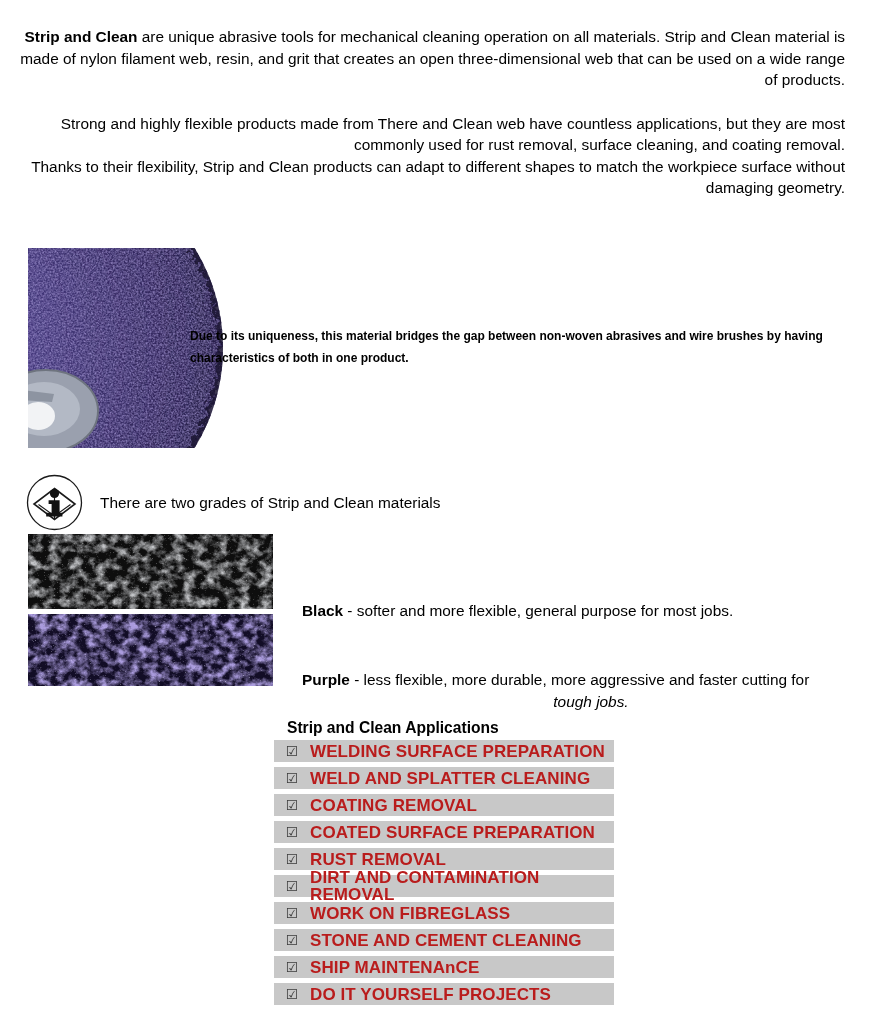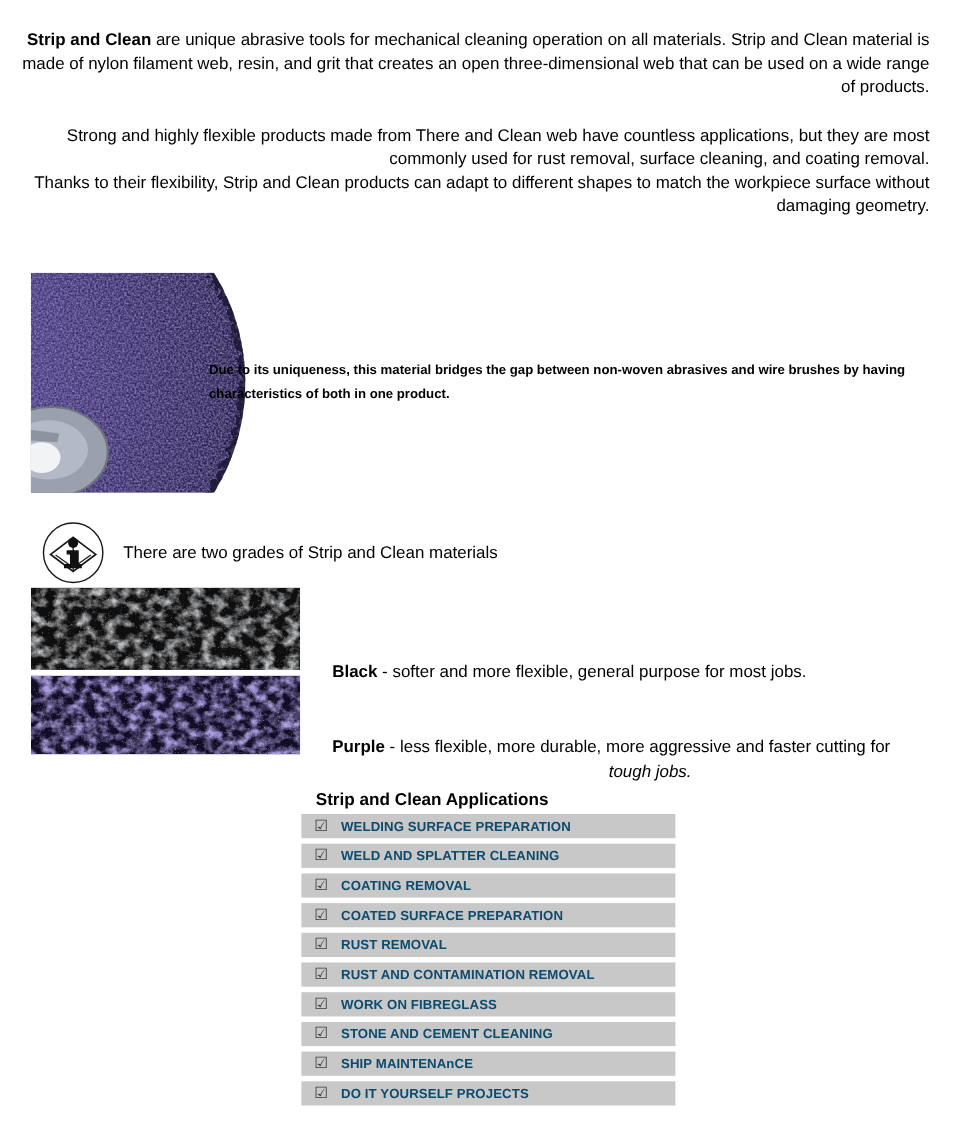--- a/index.html
+++ b/index.html
@@ -50,21 +50,21 @@
     width: 695px;
     text-align: left;
     font-size: 12px;
     line-height: 21.5px;
     font-weight: bold;
   }
 
   
   .info-row {
     position: absolute;
-    left: 38px;
+    left: 26px;
     top: 474px;
     display: flex;
     align-items: center;
   }
   .info-icon {
     width: 57px;
     height: 57px;
     flex: 0 0 57px;
   }
   .info-text {
@@ -125,25 +125,25 @@
   .app-check {
     width: 36px;
     flex: 0 0 36px;
     text-align: center;
     font-size: 14px;
     line-height: 1;
     color: #3a3a3a;
     font-family: "DejaVu Sans", sans-serif;
   }
   .app-label {
-    font-size: 12px;
+    font-size: 17px;
     font-weight: bold;
     letter-spacing: 0.1px;
     line-height: 1;
-    color: #0c4a6e;
+    color: #b91c1c;
   }
 </style>
 </head>
 <body>
 
 <div class="intro">
   <p><b>Strip and Clean</b><span> are unique abrasive tools for mechanical cleaning operation on all materials. Strip and Clean material is made of nylon filament web, resin, and grit that creates an open three-dimensional web that can be used on a wide range of products.</span></p>
   <p class="gap1">Strong and highly flexible products made from There and Clean web have countless applications, but they are most commonly used for rust removal, surface cleaning, and coating removal.</p>
   <p class="gap2">Thanks to their flexibility, Strip and Clean products can adapt to different shapes to match the workpiece surface without damaging geometry.</p>
 </div>
@@ -265,21 +265,21 @@
     <div class="app-row" style="background: rgb(200, 200, 200);">
       <span class="app-check">☑</span>
       <span class="app-label">COATED SURFACE PREPARATION</span>
     </div>
     <div class="app-row" style="background: rgb(200, 200, 200);">
       <span class="app-check">☑</span>
       <span class="app-label">RUST REMOVAL</span>
     </div>
     <div class="app-row" style="background: rgb(200, 200, 200);">
       <span class="app-check">☑</span>
-      <span class="app-label">RUST AND CONTAMINATION REMOVAL</span>
+      <span class="app-label">DIRT AND CONTAMINATION REMOVAL</span>
     </div>
     <div class="app-row" style="background: rgb(200, 200, 200);">
       <span class="app-check">☑</span>
       <span class="app-label">WORK ON FIBREGLASS</span>
     </div>
     <div class="app-row" style="background: rgb(200, 200, 200);">
       <span class="app-check">☑</span>
       <span class="app-label">STONE AND CEMENT CLEANING</span>
     </div>
     <div class="app-row" style="background: rgb(200, 200, 200);">

